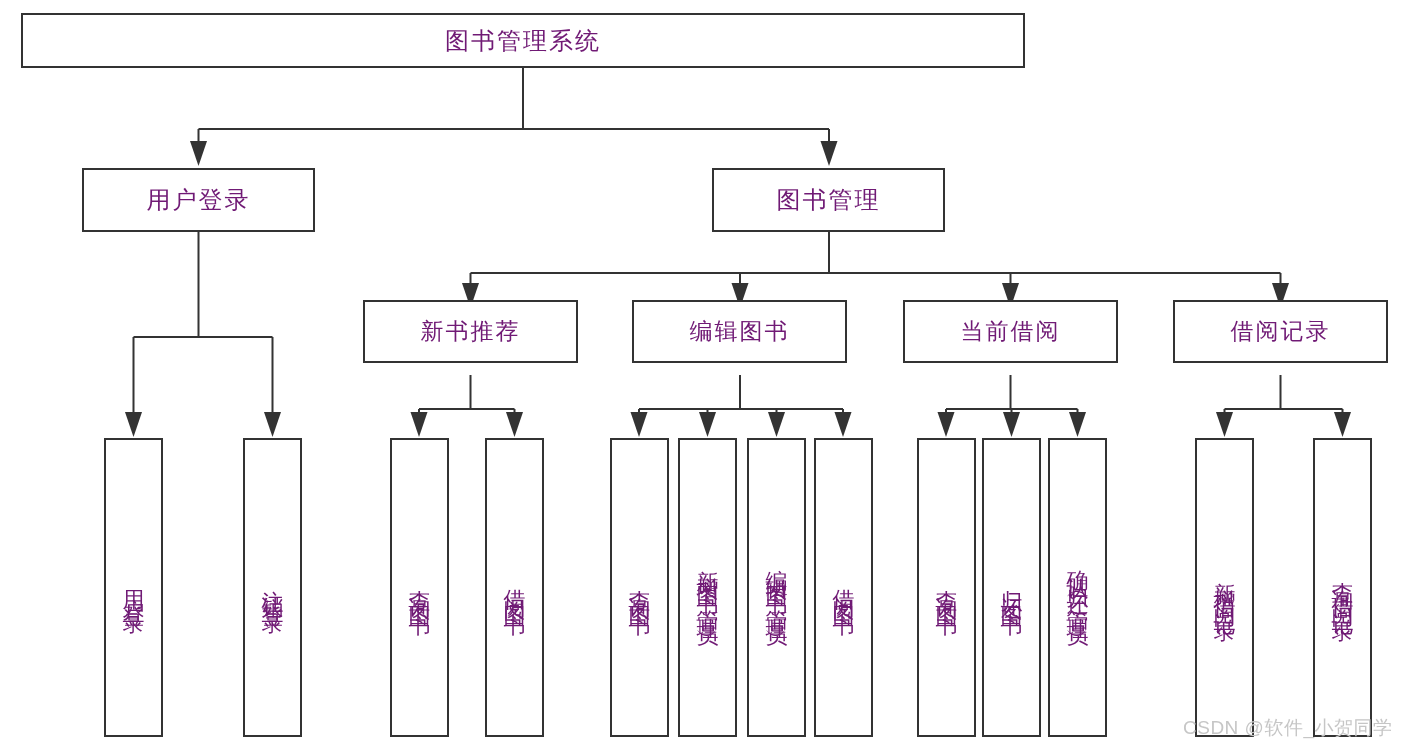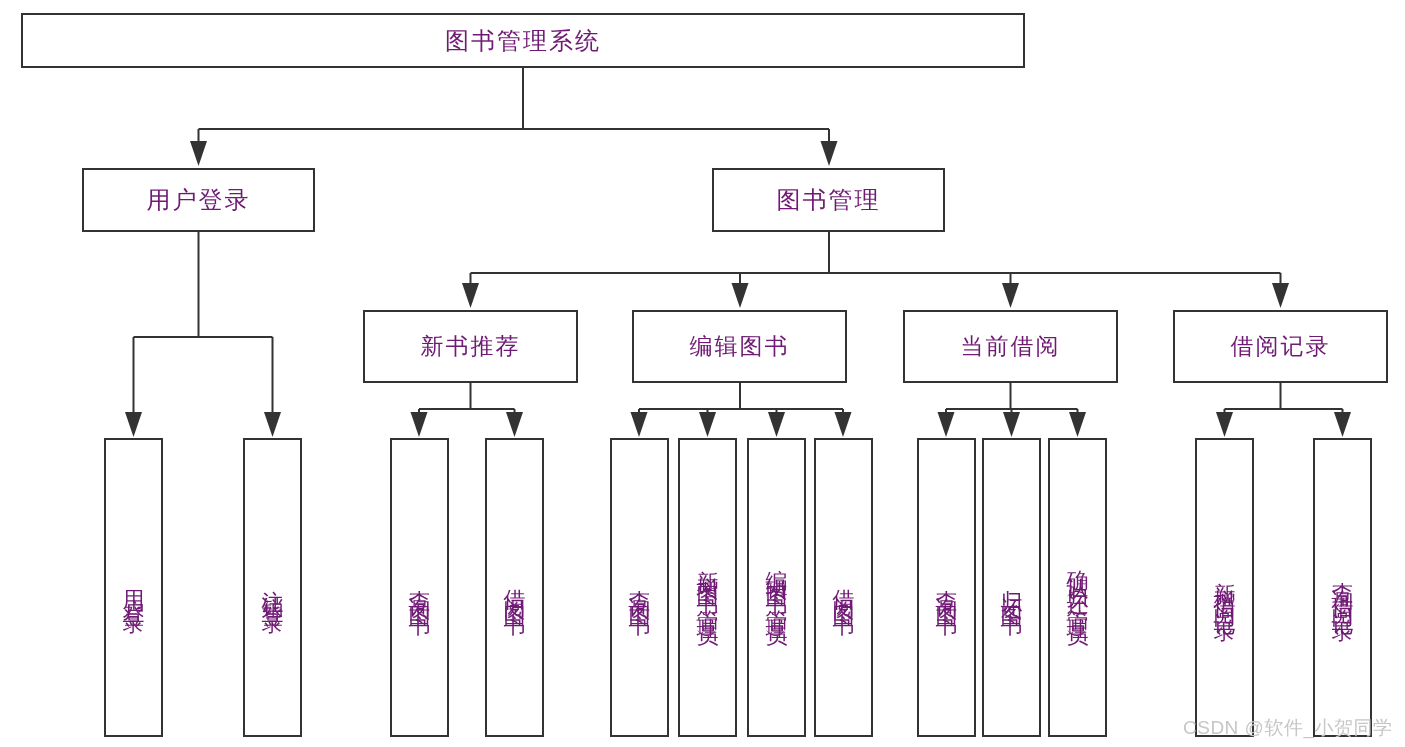--- a/index.html
+++ b/index.html
@@ -22,21 +22,21 @@
     justify-content:center;
     z-index:2;
   }
   .node--h{
     font-size:24px;
     letter-spacing:2px;
     white-space:nowrap;
   }
   .node--root{left:21px;top:13px;width:1004px;height:55px;}
   .node--l2{top:168px;height:64px;}
-  .node--l3{top:310px;height:73px;font-size:23px;}
+  .node--l3{top:300px;height:63px;font-size:23px;}
   .node--leaf{
     top:438px;height:299px;width:59px;
     font-size:22px;
   }
   .vtext{
     writing-mode:vertical-rl;
     text-orientation:mixed;
     letter-spacing:8px;
     line-height:1;
     white-space:nowrap;

